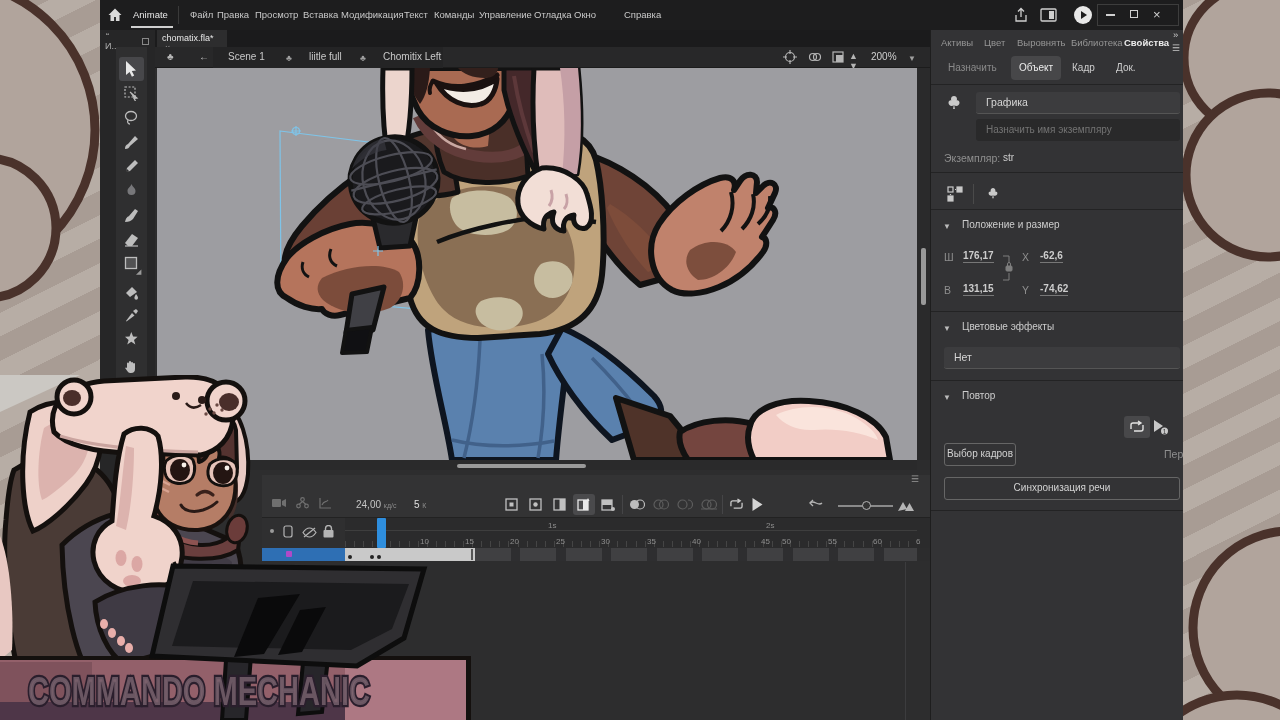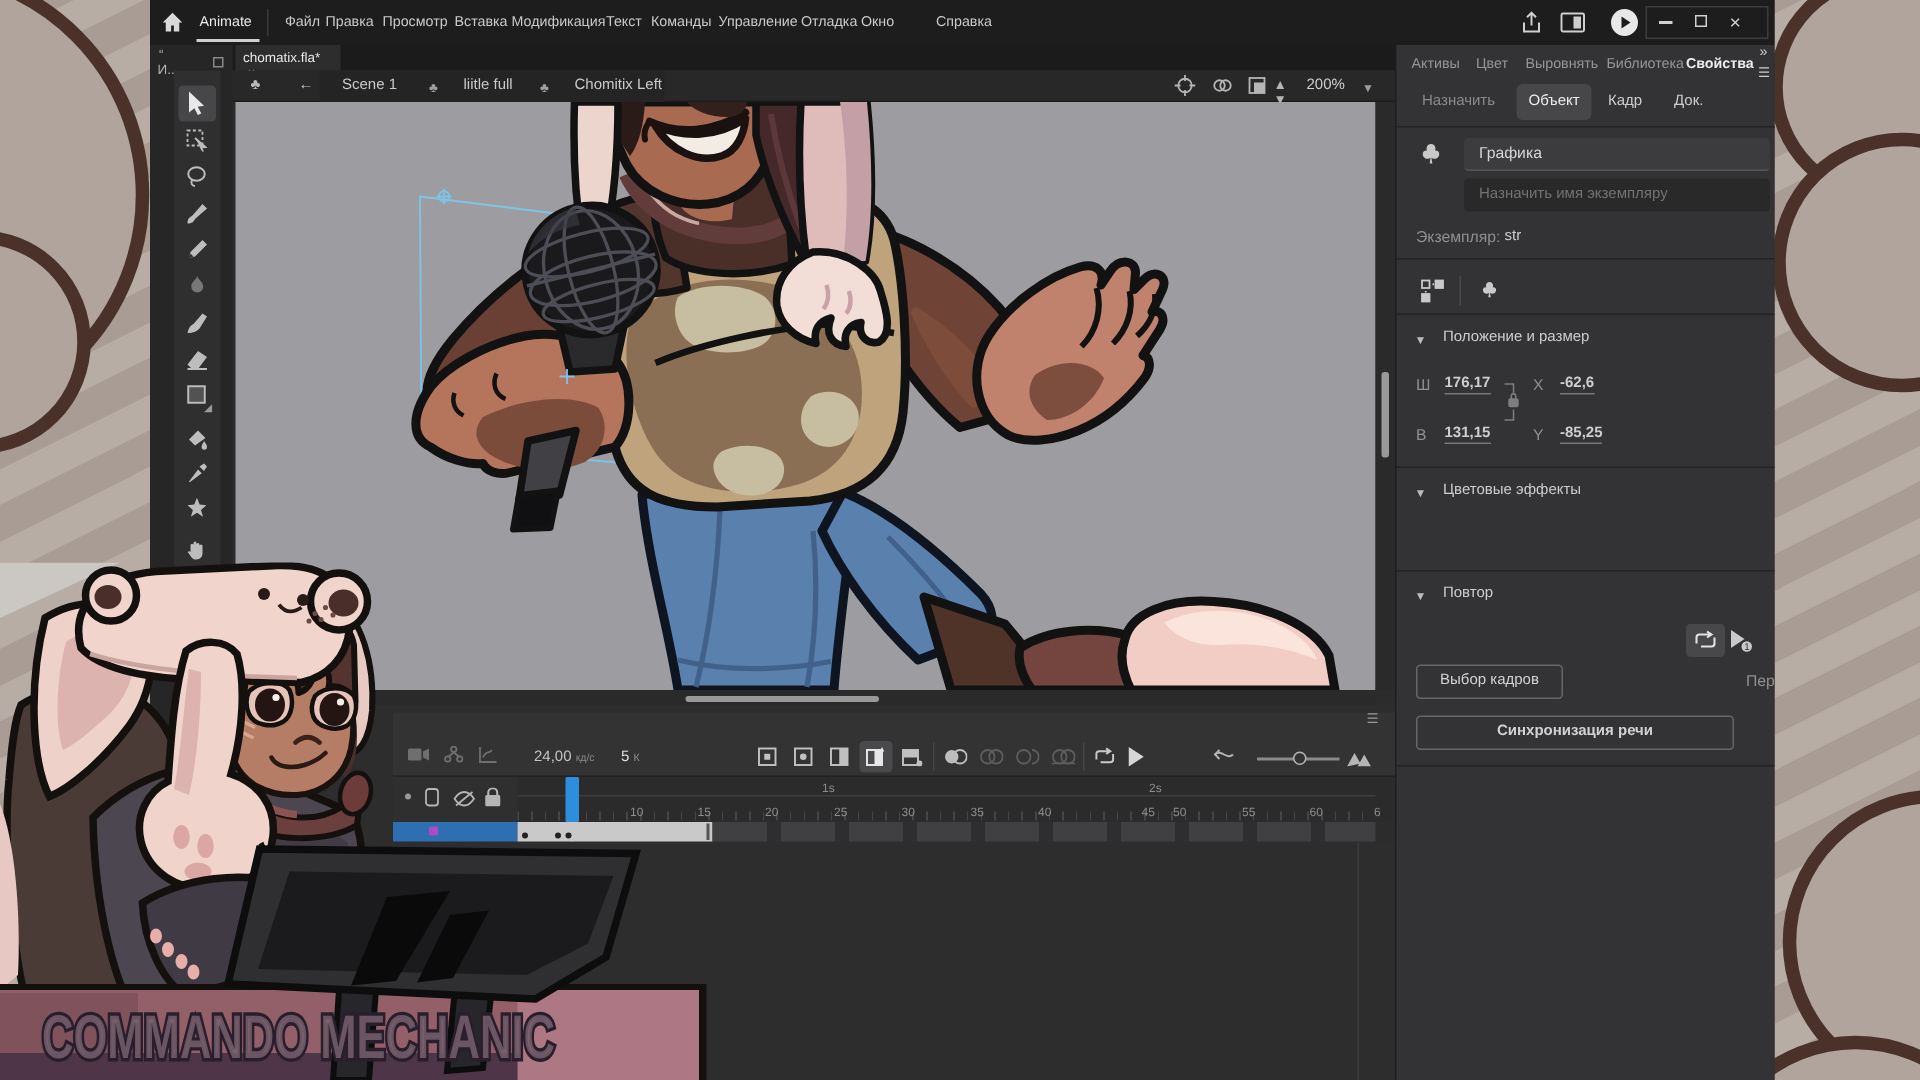--- a/index.html
+++ b/index.html
@@ -339,44 +339,45 @@
   <div class="sep" style="left:931px;top:209px;width:252px;"></div>
   <div class="chev" style="left:943px;top:222px;">▼</div>
   <div class="txt" style="left:962px;top:219px;">Положение и размер</div>
   <div class="txt dim" style="left:944px;top:251px;font-size:10.5px;">Ш</div>
   <div class="txt uline" style="left:963px;top:250px;font-weight:bold;">176,17</div>
   <div class="txt dim" style="left:1022px;top:251px;font-size:10.5px;">X</div>
   <div class="txt uline" style="left:1040px;top:250px;font-weight:bold;">-62,6</div>
   <div class="txt dim" style="left:944px;top:284px;font-size:10.5px;">В</div>
   <div class="txt uline" style="left:963px;top:283px;font-weight:bold;">131,15</div>
   <div class="txt dim" style="left:1022px;top:284px;font-size:10.5px;">Y</div>
-  <div class="txt uline" style="left:1040px;top:283px;font-weight:bold;">-85,25</div>
+  <div class="txt uline" style="left:1040px;top:283px;font-weight:bold;">-74,62</div>
   <svg class="abs" style="left:1002px;top:253px" width="14" height="30" viewBox="0 0 14 30" fill="none" stroke="#7e7e7e" stroke-width="1">
       <path d="M1 3h6v7M1 27h6v-7"></path>
       <rect x="4" y="13" width="6" height="5" rx="1" fill="#7e7e7e"></rect>
       <path d="M5.5 13v-2a1.5 1.5 0 013 0v2" stroke="#7e7e7e"></path>
     </svg>
   <div class="sep" style="left:931px;top:311px;width:252px;"></div>
   <div class="chev" style="left:943px;top:324px;">▼</div>
   <div class="txt" style="left:962px;top:321px;">Цветовые эффекты</div>
+  <div class="field" style="left:944px;top:347px;width:236px;height:22px;padding:4px 0 0 10px;border-bottom:1px solid #555;">Нет</div>
   <div class="sep" style="left:931px;top:380px;width:252px;"></div>
   <div class="chev" style="left:943px;top:393px;">▼</div>
   <div class="txt" style="left:962px;top:390px;">Повтор</div>
   <div class="abs" style="left:1124px;top:416px;width:26px;height:22px;background:#48484a;border-radius:3px;"></div>
   <svg class="abs" style="left:1129px;top:420px" width="16" height="14" viewBox="0 0 16 14" fill="none" stroke="#e2e2e2" stroke-width="1.4">
       <path d="M2 9V5a2 2 0 012-2h7M9 1l3 2-3 2M14 5v4a2 2 0 01-2 2H5"></path>
     </svg>
   <svg class="abs" style="left:1152px;top:419px" width="17" height="16" viewBox="0 0 17 16" fill="#c9c9c9">
       <path d="M2 1l9 6-9 6z"></path>
       <circle cx="12.5" cy="12" r="3.5" fill="#c9c9c9"></circle>
       <text x="10.8" y="14.6" font-size="6.5" fill="#333">1</text>
     </svg>
   <div class="txt dim" style="left:1164px;top:448px;font-size:10.5px;">Пер</div>
-  <div class="btn" style="left:944px;top:443px;width:98px;height:23px;padding-top:4px;">Выбор кадров</div>
-  <div class="btn" style="left:944px;top:477px;width:212px;height:23px;padding-top:4px;font-weight:bold;">Синхронизация речи</div>
+  <div class="btn" style="left:944px;top:443px;width:72px;height:23px;padding-top:4px;">Выбор кадров</div>
+  <div class="btn" style="left:944px;top:477px;width:236px;height:23px;padding-top:4px;">Синхронизация речи</div>
   <div class="sep" style="left:931px;top:510px;width:252px;"></div>
 
   <svg id="char" class="abs" style="left:157px;top:68px" width="760" height="392" viewBox="157 68 760 392">
 
     <g fill="none" stroke="#7fc4e8" stroke-width="1.2">
       <polygon points="280,131 416,148 419,309 281,297"></polygon>
     </g>
 
     <path d="M575,152 C602,156 640,176 666,205 C682,224 690,248 687,272 L640,285 C612,262 584,220 572,186 Z" fill="#6f4437" stroke="#121212" stroke-width="6" stroke-linejoin="round"></path>
     <path d="M610,204 C634,218 658,242 669,264 L648,272 C630,253 615,228 607,208 Z" fill="#7d4c3a"></path>

